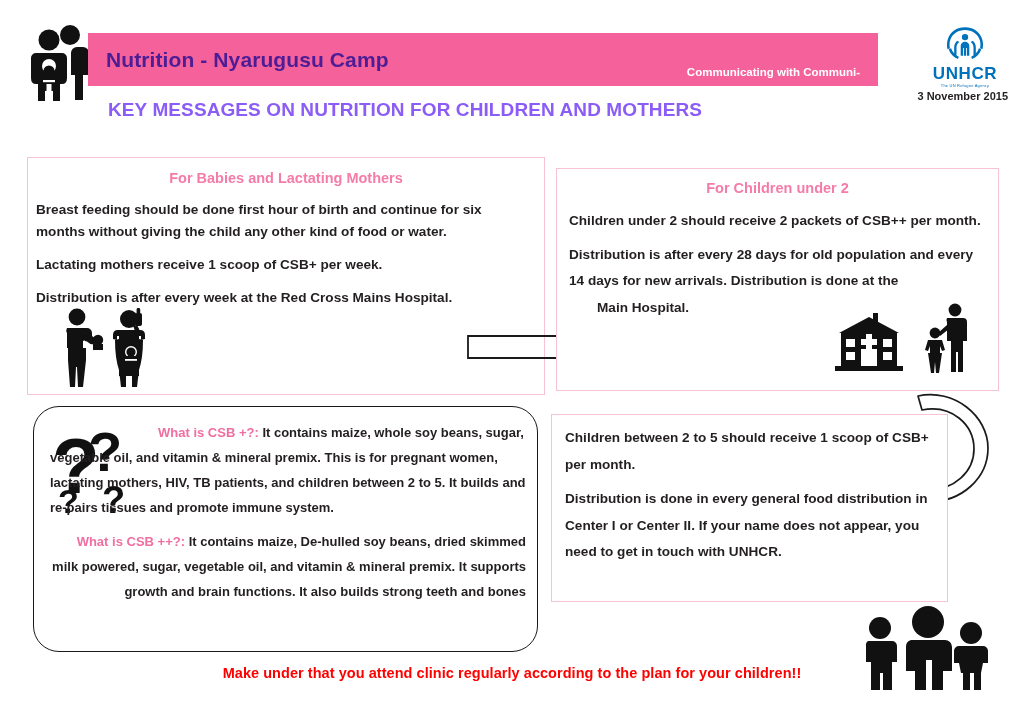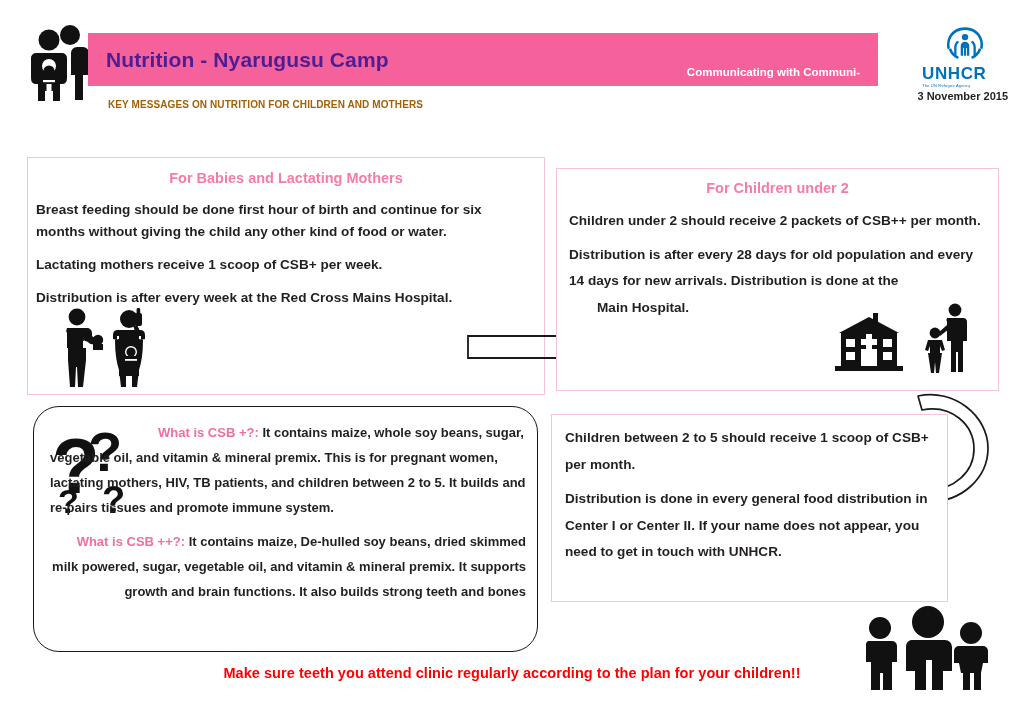--- a/index.html
+++ b/index.html
@@ -50,20 +50,21 @@
     font-weight: bold;
     position: absolute;
     right: 18px;
     bottom: 8px;
     white-space: nowrap;
   }
   .unhcr-logo {
     position: absolute;
     left: 922px; top: 24px;
     width: 86px; height: 66px;
+    text-align: center;
   }
   .unhcr-emblem { display:block; margin: 0 auto; }
   .unhcr-word {
     font-size: 17px;
     font-weight: bold;
     color: #0072BC;
     letter-spacing: .6px;
     line-height: 1;
     margin-top: -1px;
   }
@@ -78,23 +79,23 @@
     position: absolute;
     right: 16px; top: 90px;
     font-size: 11px;
     font-weight: bold;
     color: #231f20;
     white-space: nowrap;
   }
   .subtitle {
     position: absolute;
     left: 108px; top: 99px;
-    font-size: 10px;
-    font-weight: bold;
-    color: #a16207;
+    font-size: 19px;
+    font-weight: bold;
+    color: #8b5cf6;
     letter-spacing: .1px;
     white-space: nowrap;
   }
 
   
   .pinkbox {
     position: absolute;
     border: 1px solid #F6C3D4;
     background: #ffffff;
     box-sizing: border-box;
@@ -383,15 +384,15 @@
         <rect x="74" y="64" width="11" height="20"></rect>
 
         <circle cx="113" cy="27" r="11"></circle>
         <path d="M101 40 h24 a5 5 0 0 1 5 5 v12 h-5 l-2 10 h-20 l-2 -10 h-5 V45 a5 5 0 0 1 5 -5 z"></path>
         <rect x="105" y="66" width="7" height="18"></rect>
         <rect x="116" y="66" width="7" height="18"></rect>
       </g>
     </svg>
   </div>
 
-  <div class="footer-msg">Make sure teeth you attend clinic regularly according to the plan for your children!!</div>
+  <div class="footer-msg">Make under that you attend clinic regularly according to the plan for your children!!</div>
 
 </div>
 
 </body></html>

